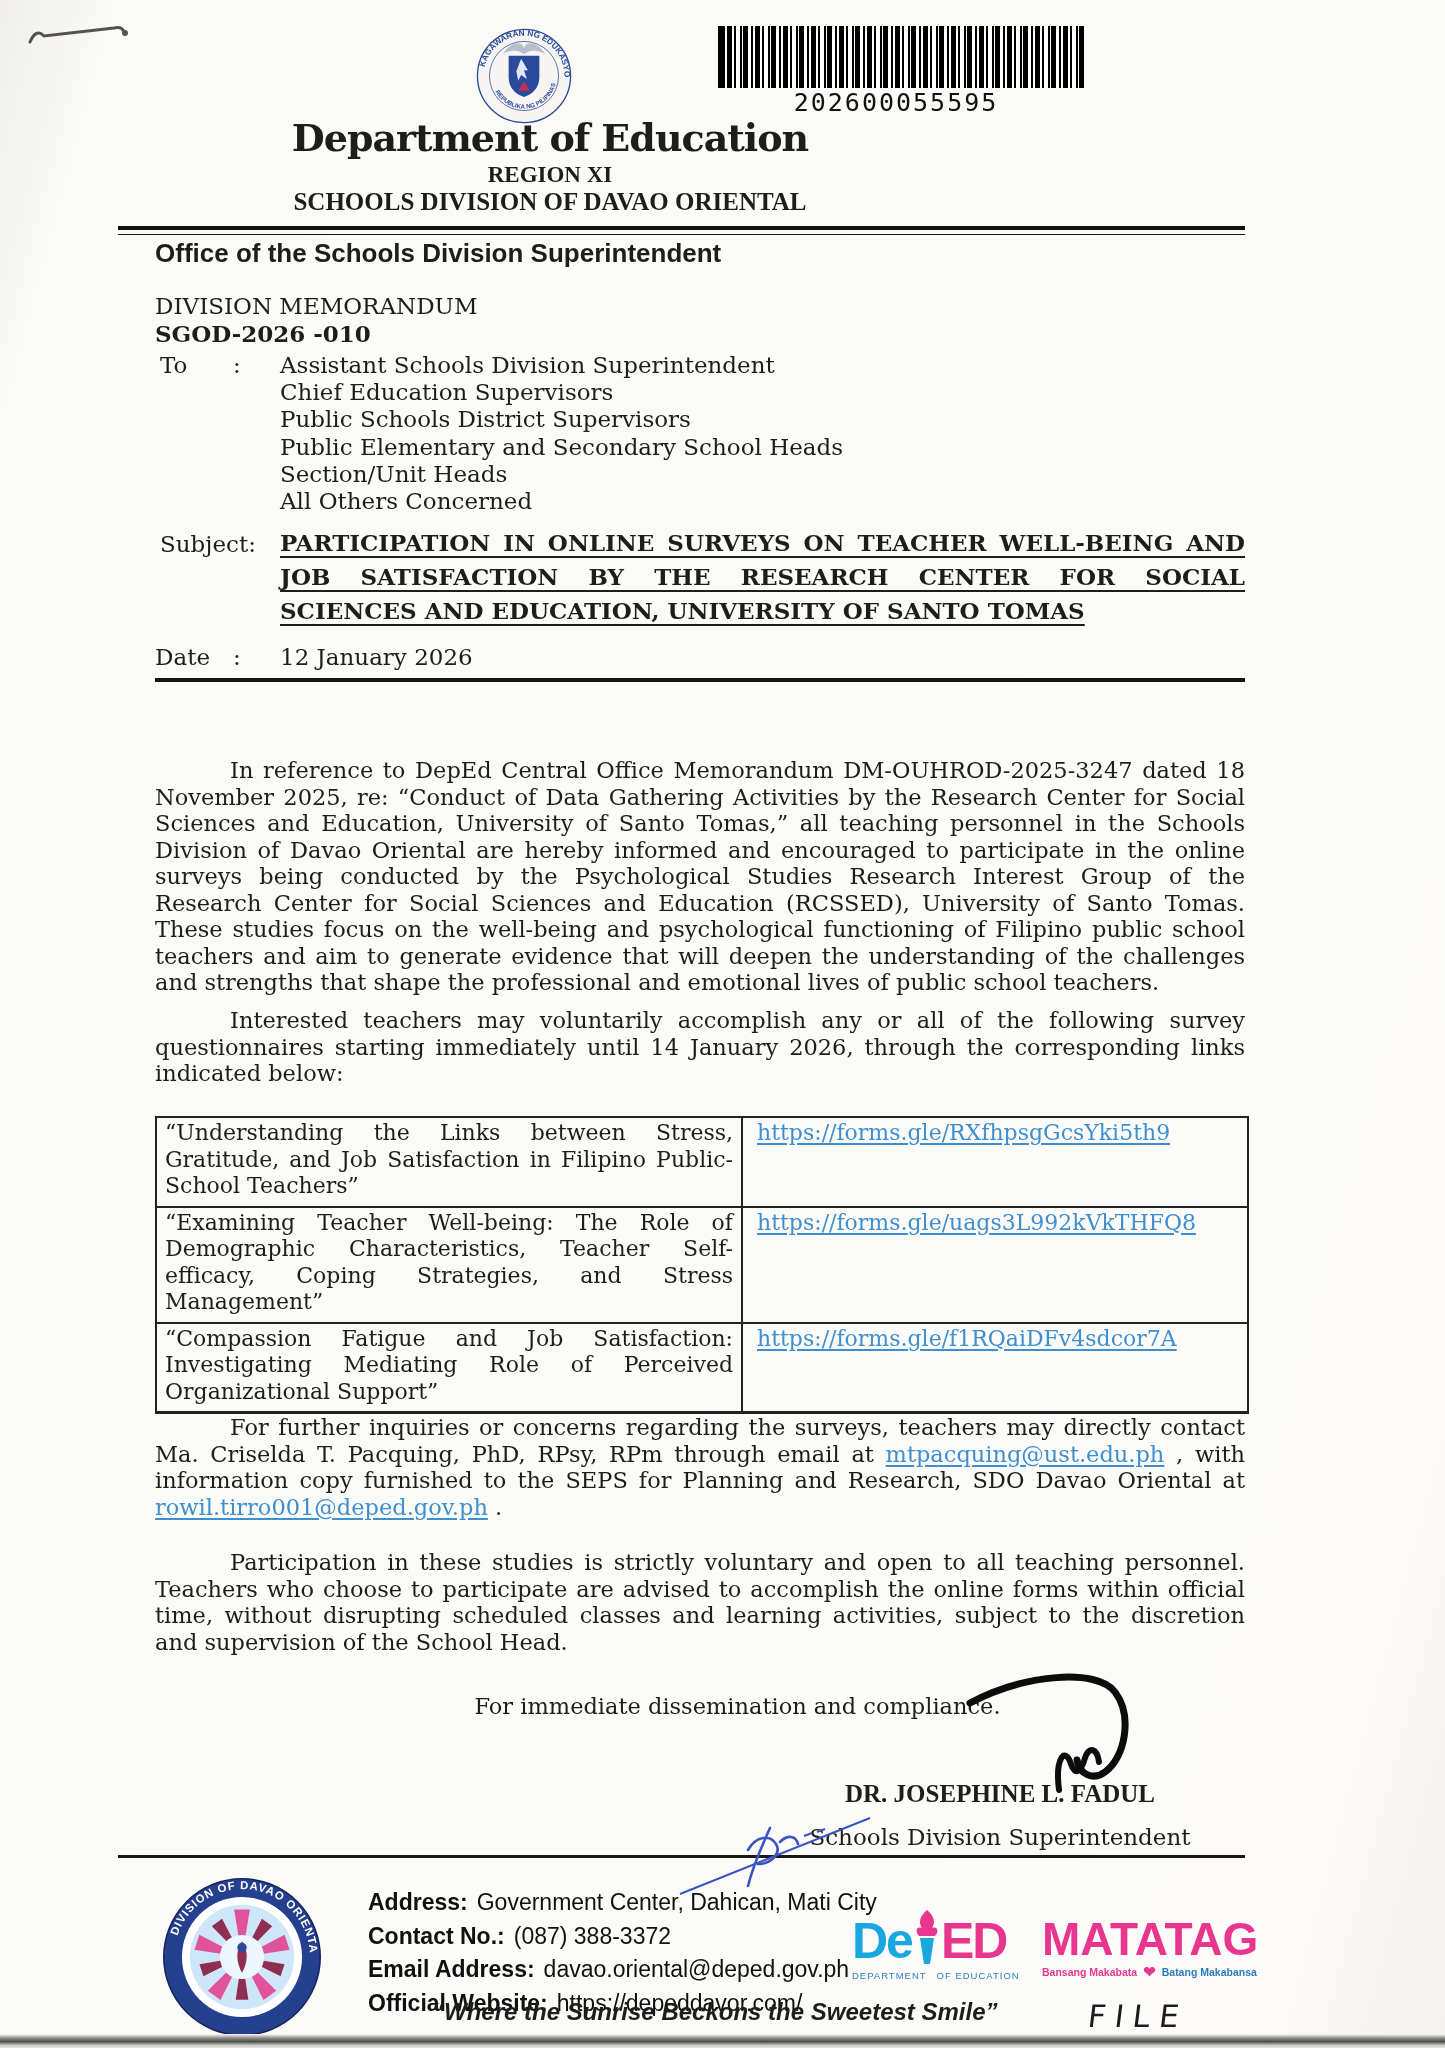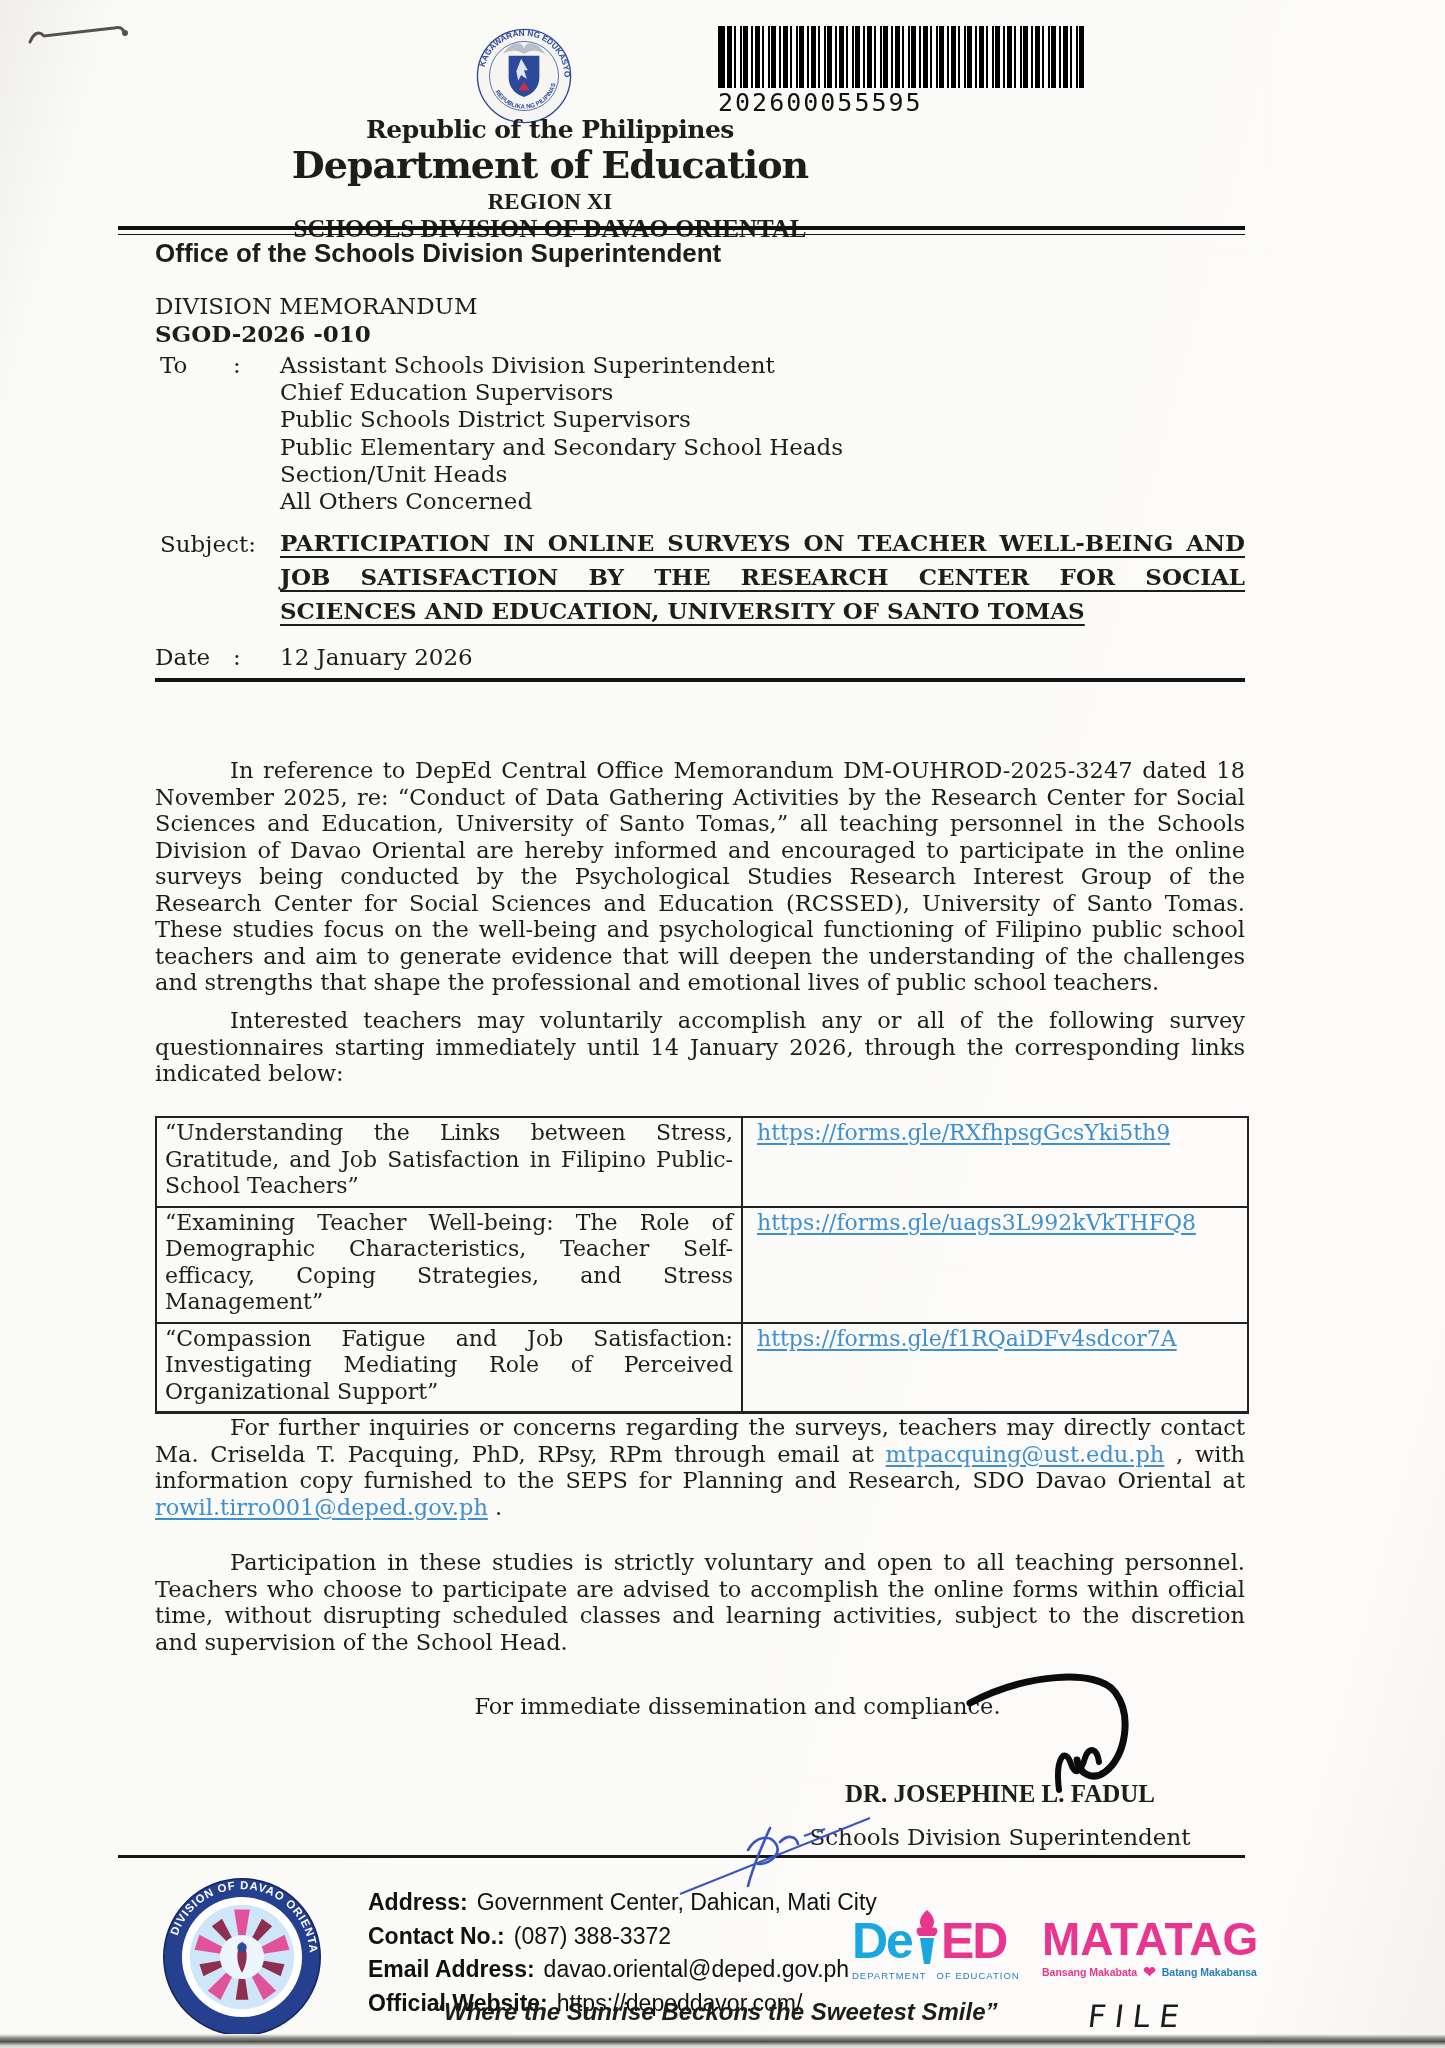--- a/index.html
+++ b/index.html
@@ -5,21 +5,21 @@
   html,body{margin:0;padding:0}
   #page{position:relative;width:1445px;height:2048px;overflow:hidden;
         background:linear-gradient(105deg,#efeeeb 0%,#fafaf7 6%,#fcfbf9 90%,#f3f2ef 100%);
         font-family:"DejaVu Serif",serif;color:#1d1d1b;}
   .abs{position:absolute}
   
   .pen-mark{left:22px;top:16px}
   .seal-hdr{left:476px;top:28px}
   .barcode{left:718px;top:26px;width:356px;height:62px;border-left:5px solid #000;border-right:5px solid #000;
      background:repeating-linear-gradient(90deg,#000 0 2px,#fff 2px 4px,#000 4px 9px,#fff 9px 11px,#000 11px 13px,#fff 13px 17px,#000 17px 19px,#fff 19px 20px,#000 20px 25px,#fff 25px 28px);}
-  .barcode-num{left:718px;top:88px;width:356px;text-align:left;font-family:"DejaVu Sans Mono",monospace;font-size:25px;letter-spacing:2px;color:#111}
+  .barcode-num{left:718px;top:88px;width:356px;text-align:center;font-family:"DejaVu Sans Mono",monospace;font-size:25px;letter-spacing:2px;color:#111}
   .hdr-text{left:150px;top:116px;width:800px;text-align:center;line-height:1.08}
   .hdr-republic{font-size:25px;font-weight:bold;letter-spacing:-0.5px}
   .hdr-dept{font-size:38px;font-weight:bold;letter-spacing:-1px;margin-top:1px}
   .hdr-region{font-family:"Liberation Serif",serif;font-weight:bold;font-size:23px;margin-top:5px}
   .hdr-division{font-family:"Liberation Serif",serif;font-weight:bold;font-size:25px}
   .rule-header{left:118px;top:226px;width:1127px;height:4px;border-top:4px solid #101010;border-bottom:1px solid #151515}
   .office-line{left:155px;top:238px;font-family:"Liberation Sans",sans-serif;font-weight:bold;font-size:26px}
   
   .memo-head{left:155px;top:293px;font-size:23px;line-height:27px}
   .memo-num{font-weight:bold}
@@ -102,21 +102,20 @@
     <path d="M28,27 C36,14 48,13 50,21 C52,13 64,14 72,27 C63,22 56,23 50,27 C44,23 37,22 28,27 Z" fill="#b8bfcb"></path>
     <path d="M34,29 h32 v22 q0,15 -16,21 q-16,-6 -16,-21 z" fill="#2b4a9c"></path>
     <path d="M47,32 l7,12 h-4 l3,9 -6,-4 -3,6 -2,-10 z" fill="#dfe6f3"></path>
     <path d="M50,56 l6,9 h-12 z" fill="#c8304a"></path>
   </svg>
 
   <div class="abs barcode"></div>
   <div class="abs barcode-num">202600055595</div>
 
   <div class="abs hdr-text">
-    <div class="hdr-republic">Republic of the Philippines</div>
     <div class="hdr-dept">Department of Education</div>
     <div class="hdr-region">REGION XI</div>
     <div class="hdr-division">SCHOOLS DIVISION OF DAVAO ORIENTAL</div>
   </div>
   <div class="abs rule-header"></div>
   <div class="abs office-line">Office of the Schools Division Superintendent</div>
 
   <div class="abs memo-head">
     <div>DIVISION MEMORANDUM</div>
     <div class="memo-num">SGOD-2026 -010</div>

